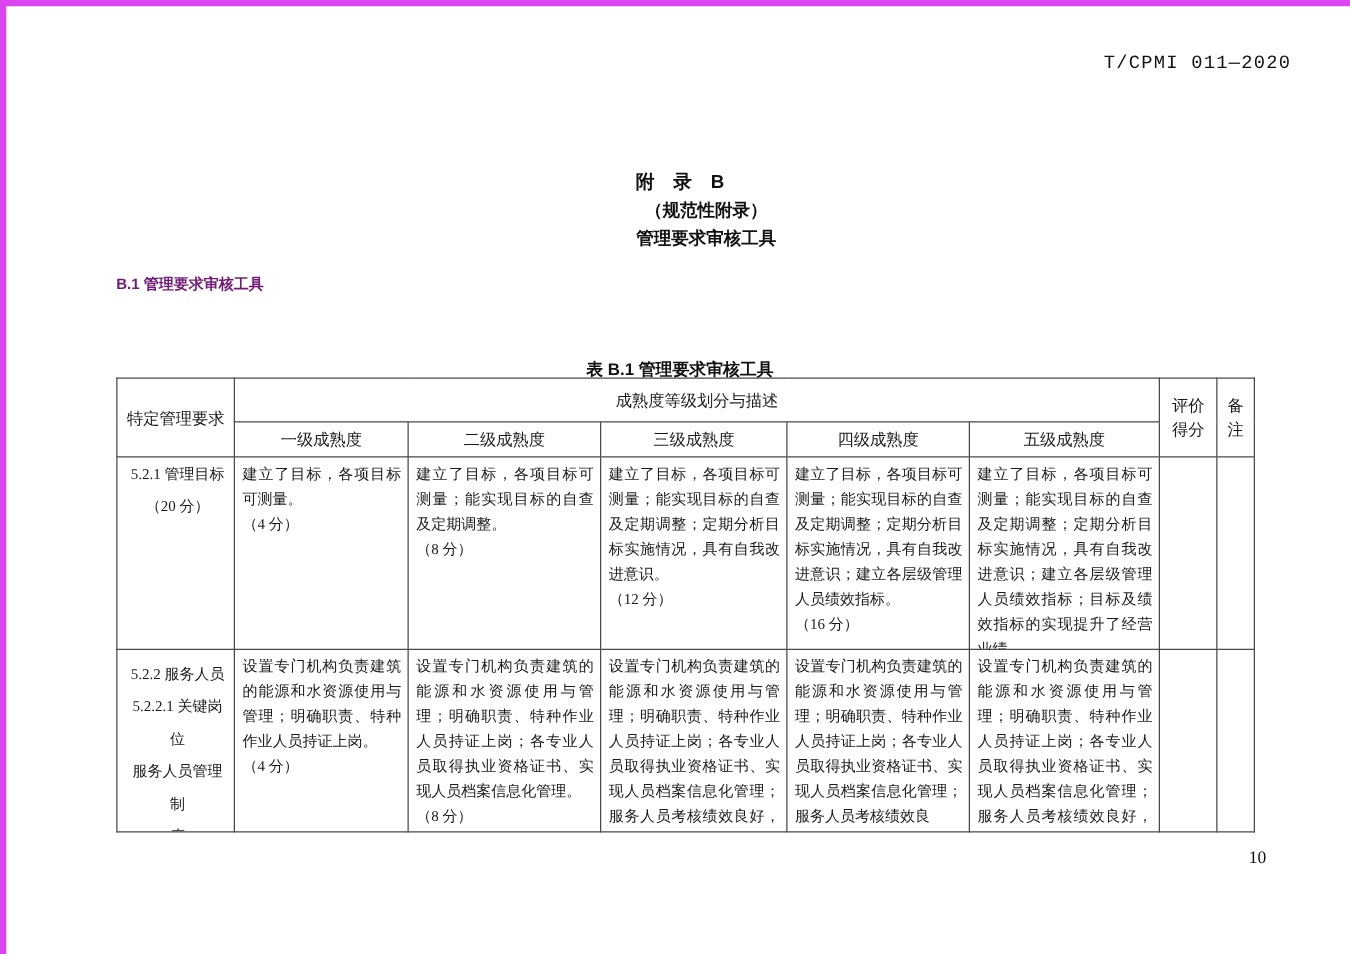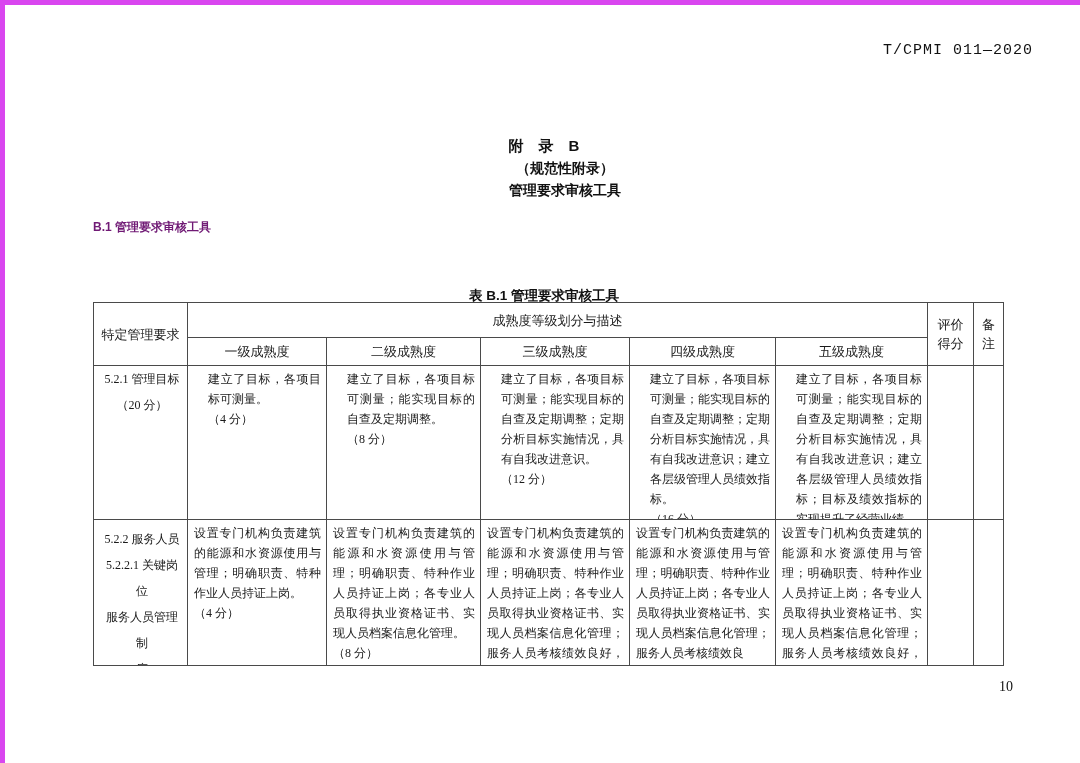--- a/index.html
+++ b/index.html
@@ -17,21 +17,21 @@
 
   .table-caption{position:absolute;top:266px;left:0;width:100%;text-align:center;font-family:"Liberation Sans","DejaVu Sans",sans-serif;font-weight:bold;font-size:13.5px;color:#111;margin-top:16px;}
 
   table.audit{position:absolute;top:297px;left:88px;border-collapse:collapse;table-layout:fixed;width:910px;}
   table.audit td,table.audit th{border:1px solid #4a4a4a;padding:0;margin:0;font-weight:normal;vertical-align:top;overflow:hidden;}
   table.audit th{vertical-align:middle;text-align:center;font-size:13px;line-height:19px;white-space:pre-line;}
   .hrow1{height:35px;}
   .hrow2{height:28px;}
 
   .cellbox{white-space:pre-line;text-align:justify;font-size:12px;line-height:20px;padding:3px 5px 0 6px;overflow:hidden;}
-  .row1 .cellbox{height:150px;margin-left:14px;}
+  .row1 .cellbox{height:150px;}
   .row2 .cellbox{height:142px;}
   .reqbox{white-space:pre-line;text-align:center;font-size:12px;line-height:26px;padding:0 4px 0 7px;overflow:hidden;}
   td.req-mid{vertical-align:middle;}
   .row2 .reqbox{padding-top:6px;height:139px;}
   .emptycell{height:100%;}
 
   .page-number{position:absolute;top:674px;right:70px;font-size:14px;color:#111;}
 </style>
 </head>
 <body>

